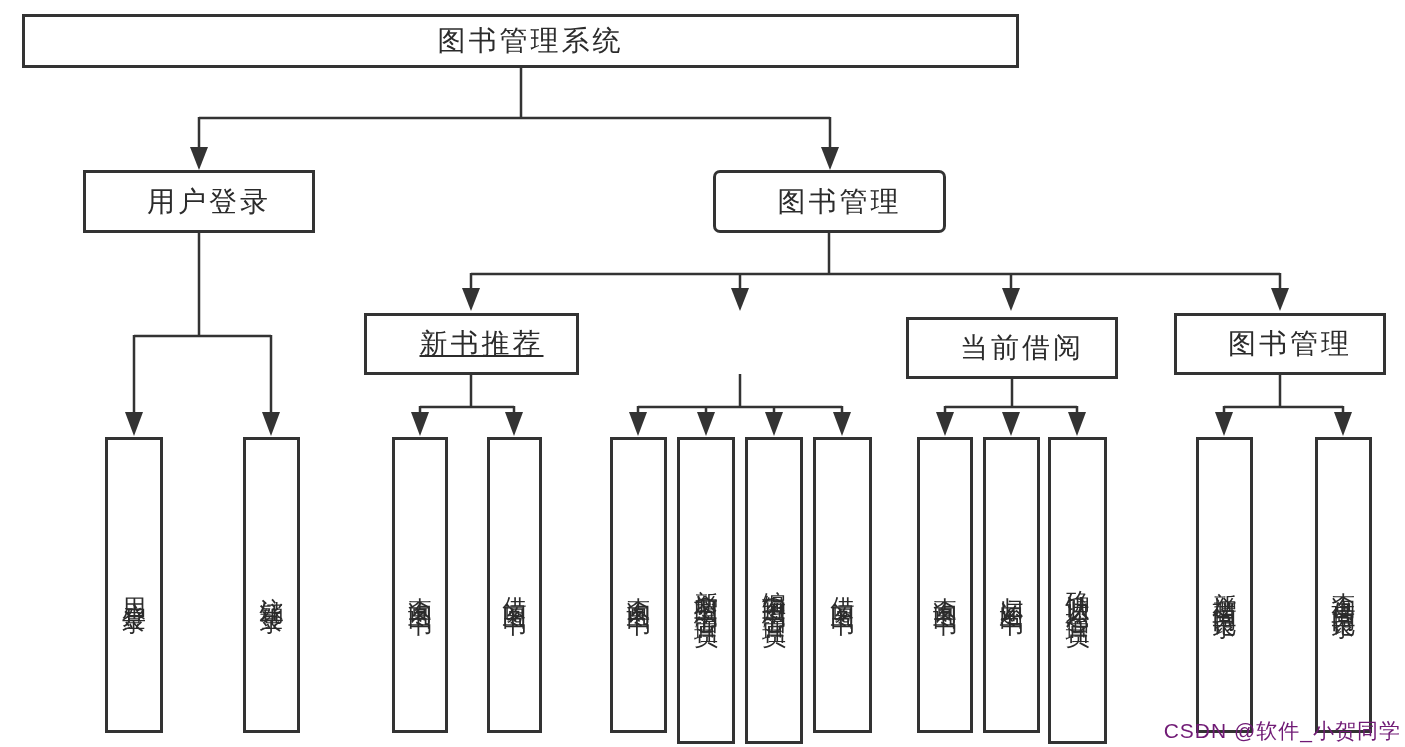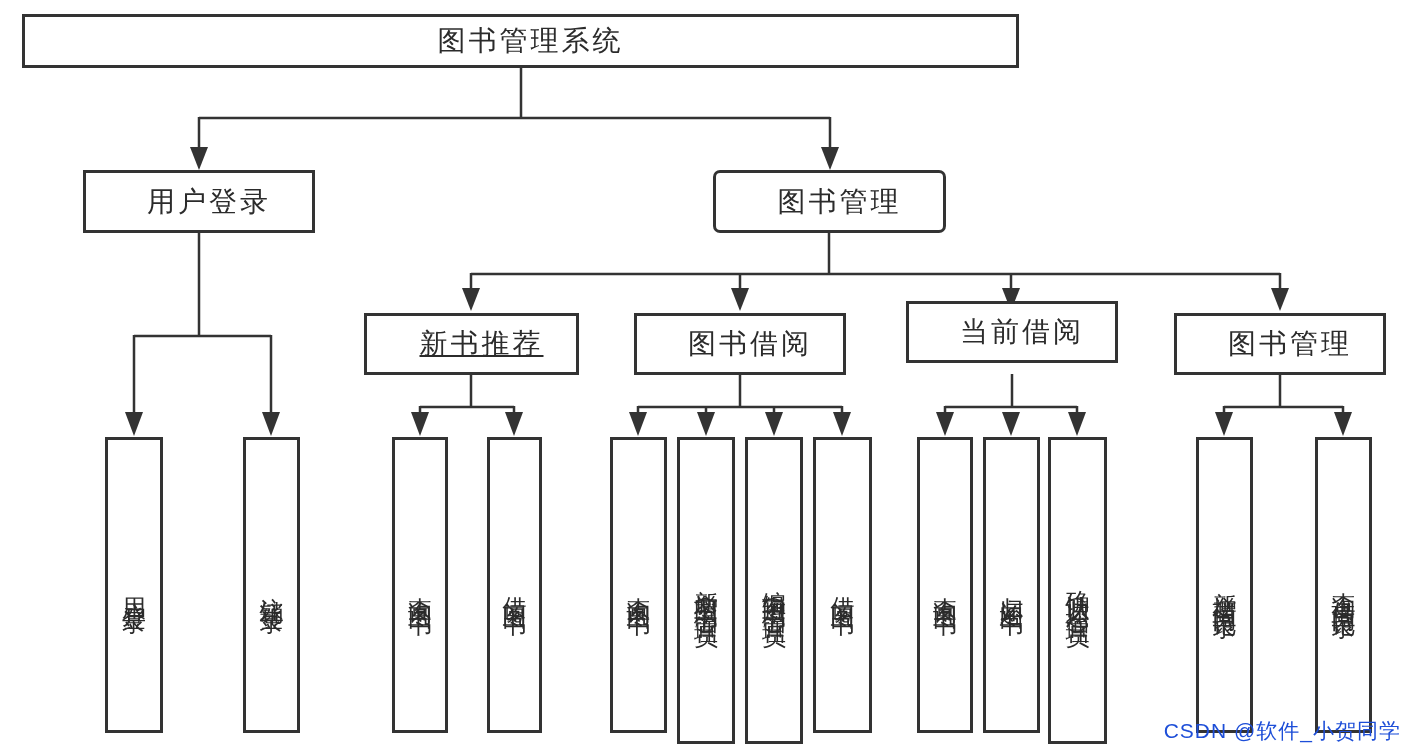--- a/index.html
+++ b/index.html
@@ -39,21 +39,21 @@
     letter-spacing: 5px;
     margin-top: 5px;     
     white-space: nowrap;
   }
   .watermark {
     position: absolute;
     right: 4px;
     bottom: 2px;
     font-size: 21px;
     letter-spacing: 1px;
-    color: #1d4ed8;
+    color: #701a75;
     z-index: 5;
     white-space: nowrap;
   }
 </style>
 </head>
 <body>
 
 <div class="canvas">
 
   <svg class="connectors" width="1405" height="747" viewBox="0 0 1405 747" aria-hidden="true">
@@ -112,22 +112,21 @@
       <polygon points="1334,412 1352,412 1343,436"></polygon>
     </g>
   </svg>
 
   <div class="node hbox" style="left:22px; top:14px; width:997px; height:54px;">图书管理系统</div>
 
   <div class="node hbox" style="left:83px; top:170px; width:232px; height:63px;">用户登录</div>
   <div class="node hbox" style="left:713px; top:170px; width:233px; height:63px;border-radius:7px;">图书管理</div>
 
   <div class="node hbox" style="left:364px; top:313px; width:215px; height:62px;text-decoration:underline;">新书推荐</div>
-  <div class="node hbox" style="left:634px; top:313px; width:212px; height:62px;">图书借阅</div>
-  <div class="node hbox" style="left:906px; top:301px; width:212px; height:62px;">当前借阅</div>
+  <div class="node hbox" style="left:906px; top:317px; width:212px; height:62px;">当前借阅</div>
   <div class="node hbox" style="left:1174px; top:313px; width:212px; height:62px;">图书管理</div>
 
   <div class="node" style="left:105px; top:437px; width:58px; height:296px;">
     <span class="vtext">用户登录</span>
   </div>
   <div class="node" style="left:243px; top:437px; width:57px; height:296px;">
     <span class="vtext">注销登录</span>
   </div>
   <div class="node" style="left:392px; top:437px; width:56px; height:296px;">
     <span class="vtext">查询图书</span>

